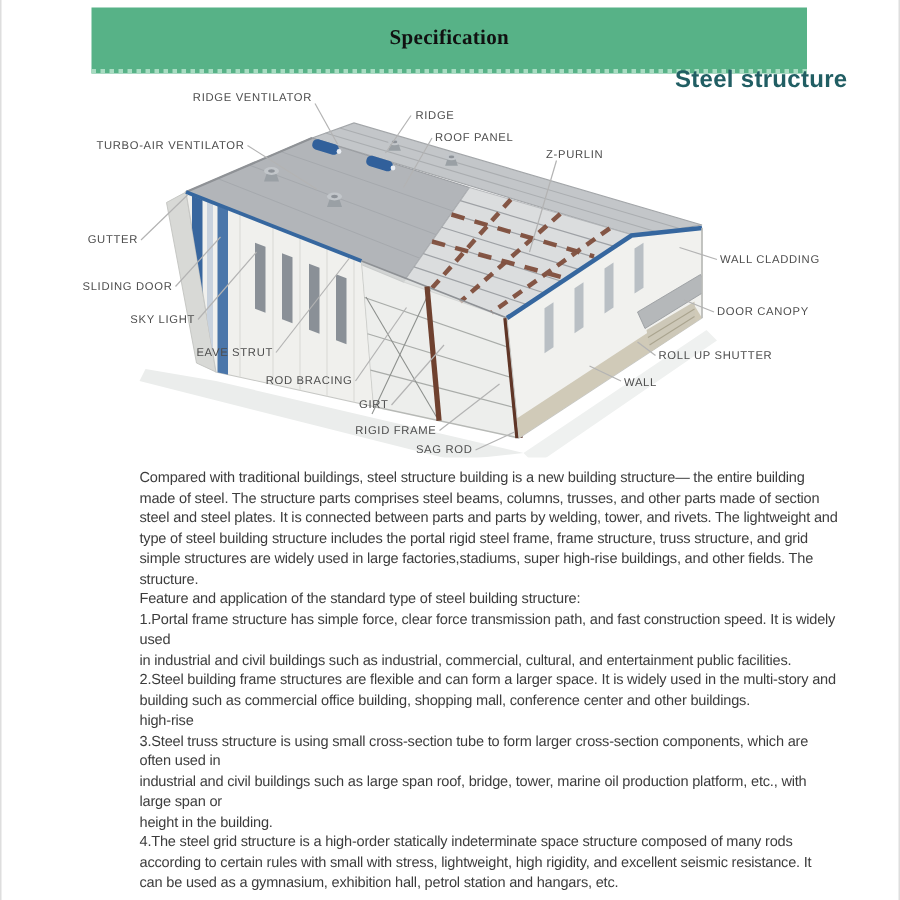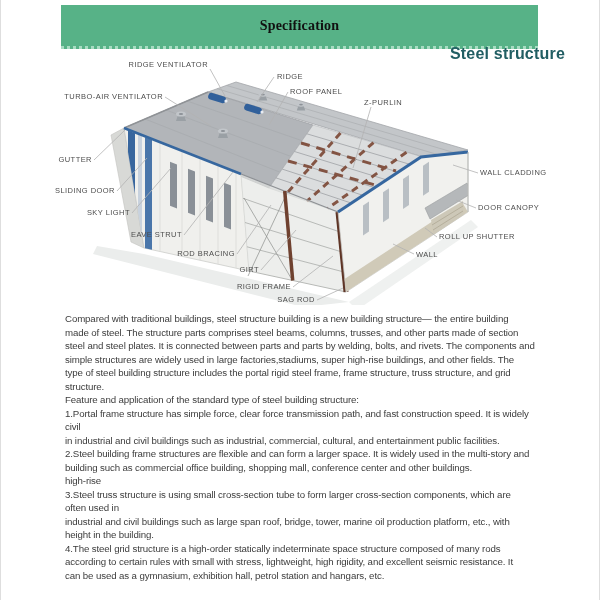--- a/index.html
+++ b/index.html
@@ -21,21 +21,21 @@
               font-weight:bold; color:#215e63; letter-spacing:0.2px; }
   svg { position:absolute; left:0; top:0; }
   .dlabel { font-family:"Liberation Sans", sans-serif; font-size:7.5px;
             fill:#4d4d4d; letter-spacing:0.45px; }
   .leader { stroke:#b3b3b3; stroke-width:0.8; fill:none; }
 
   
   .description { position:absolute; left:64px; top:312px; width:486px;
                  font-size:9.7px; line-height:13.5px; color:#3c3c3c;
                  letter-spacing:-0.12px; }
-  .description .line { white-space:nowrap; height:13.5px; }
+  .description .line { white-space:nowrap; height:13.5px;margin-left:28px; }
 </style>
 </head>
 <body>
 
 <div id="page">
 
   <div class="spec-bar">
     <span class="spec-title">Specification</span>
   </div>
 
@@ -218,33 +218,34 @@
         <text class="dlabel" x="477" y="170" text-anchor="start">DOOR CANOPY</text>
         <text class="dlabel" x="438" y="199" text-anchor="start">ROLL UP SHUTTER</text>
         <text class="dlabel" x="415" y="217" text-anchor="start">WALL</text>
       </g>
     </svg>
   </div>
 
   <div class="description">
     <div class="line">Compared with traditional buildings, steel structure building is a new building structure— the entire building</div>
     <div class="line">made of steel. The structure parts comprises steel beams, columns, trusses, and other parts made of section</div>
-    <div class="line">steel and steel plates. It is connected between parts and parts by welding, bolts, and rivets. The components and</div>
+    <div class="line">steel and steel plates. It is connected between parts and parts by welding, tower, and rivets. The lightweight and</div>
+    <div class="line">type of steel building structure includes the portal rigid steel frame, frame structure, truss structure, and grid</div>
     <div class="line">simple structures are widely used in large factories,stadiums, super high-rise buildings, and other fields. The</div>
-    <div class="line">type of steel building structure includes the portal rigid steel frame, frame structure, truss structure, and grid</div>
     <div class="line">structure.</div>
     <div class="line">Feature and application of the standard type of steel building structure:</div>
     <div class="line">1.Portal frame structure has simple force, clear force transmission path, and fast construction speed. It is widely</div>
-    <div class="line">civil</div>
+    <div class="line">used</div>
     <div class="line">in industrial and civil buildings such as industrial, commercial, cultural, and entertainment public facilities.</div>
     <div class="line">2.Steel building frame structures are flexible and can form a larger space. It is widely used in the multi-story and</div>
     <div class="line">building such as commercial office building, shopping mall, conference center and other buildings.</div>
     <div class="line">high-rise</div>
     <div class="line">3.Steel truss structure is using small cross-section tube to form larger cross-section components, which are</div>
     <div class="line">often used in</div>
     <div class="line">industrial and civil buildings such as large span roof, bridge, tower, marine oil production platform, etc., with</div>
+    <div class="line">large span or</div>
     <div class="line">height in the building.</div>
     <div class="line">4.The steel grid structure is a high-order statically indeterminate space structure composed of many rods</div>
     <div class="line">according to certain rules with small with stress, lightweight, high rigidity, and excellent seismic resistance. It</div>
     <div class="line">can be used as a gymnasium, exhibition hall, petrol station and hangars, etc.</div>
   </div>
 
 </div>
 
 </body></html>

